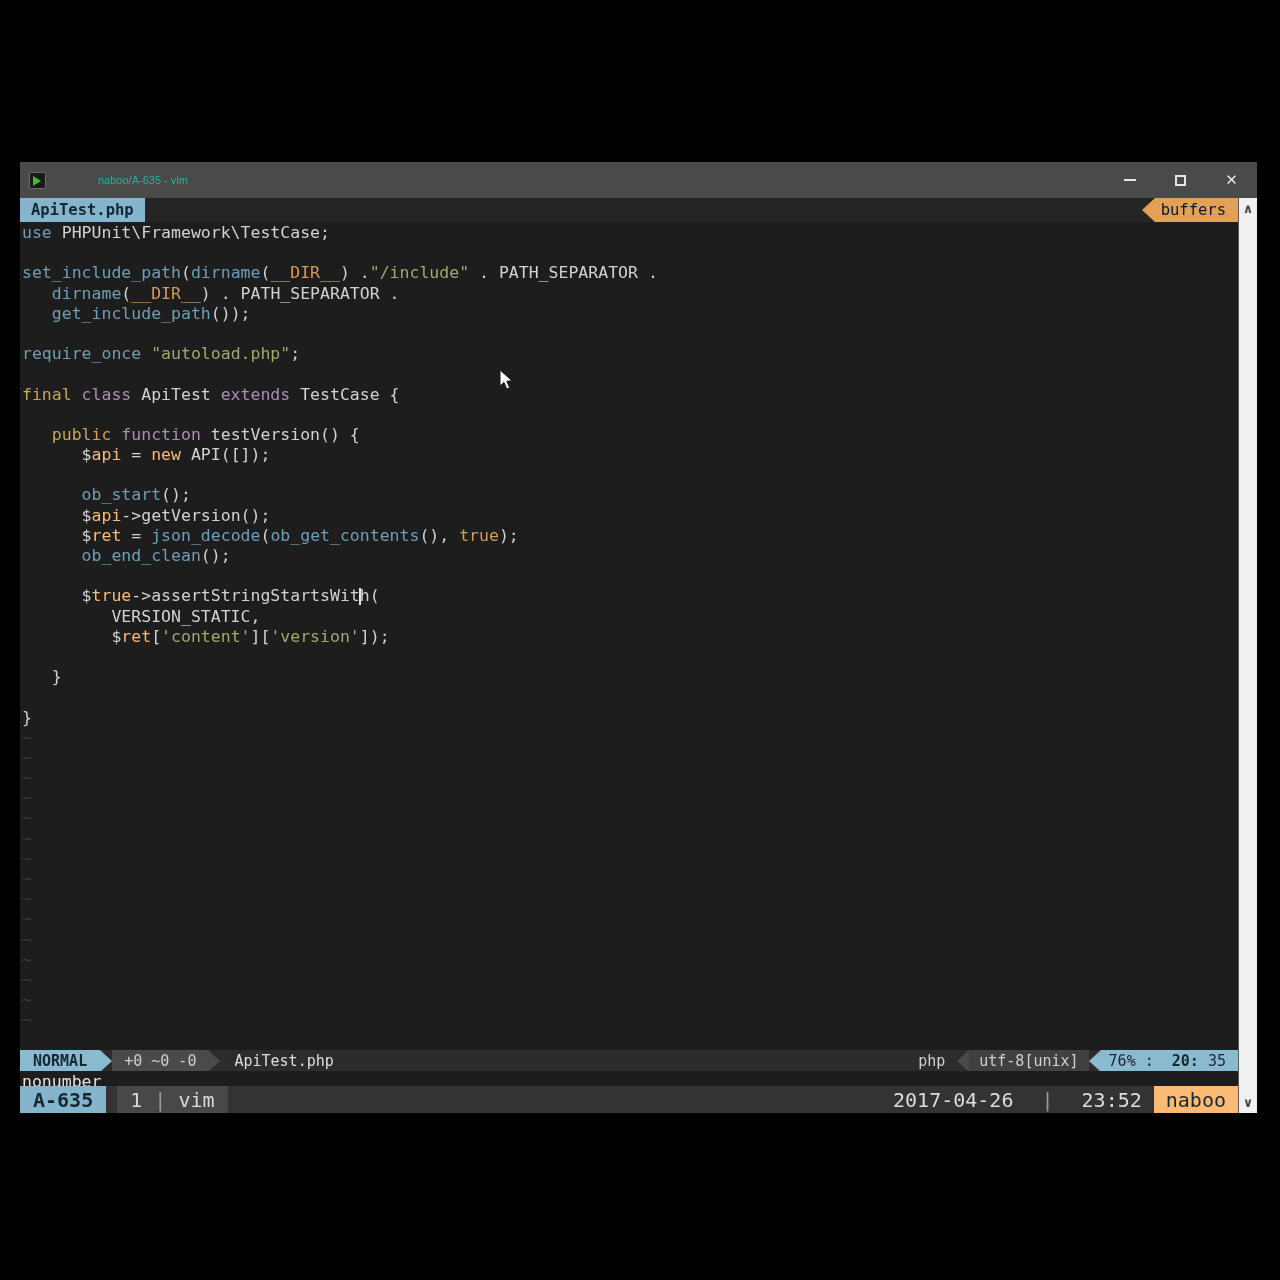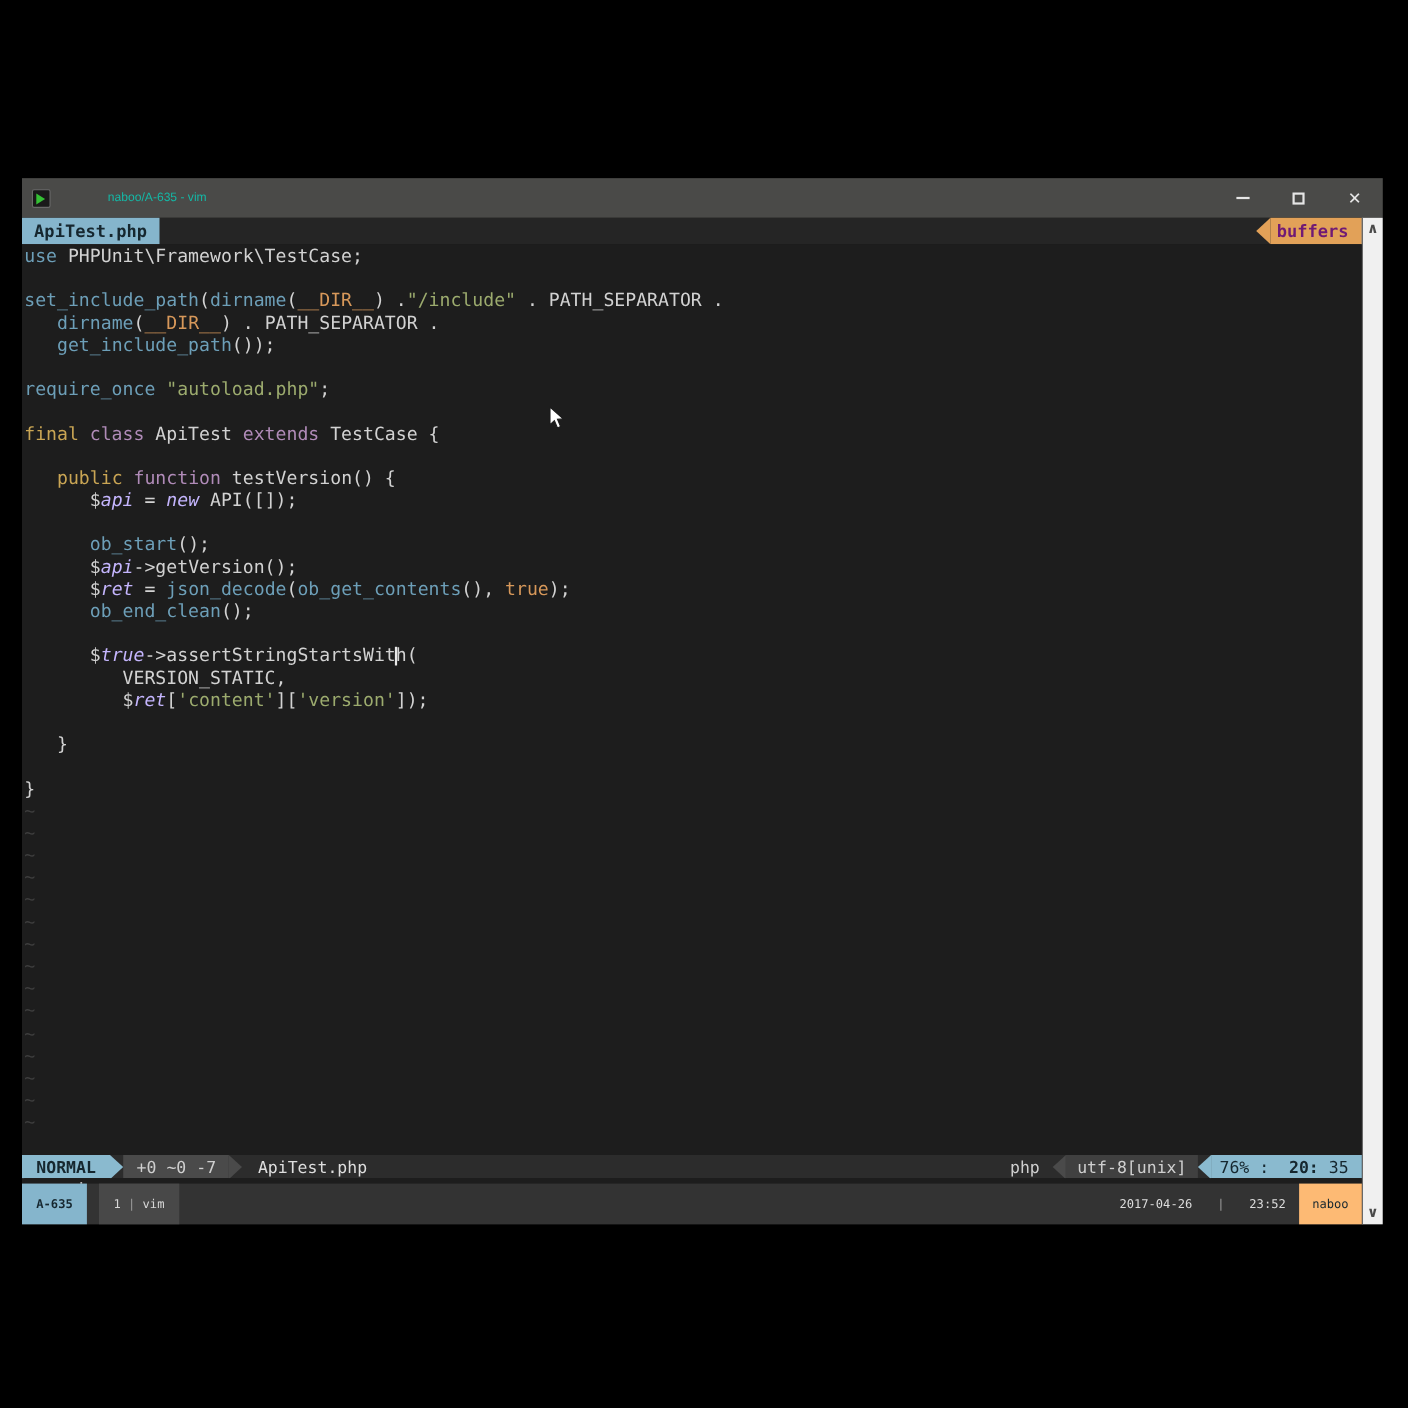--- a/index.html
+++ b/index.html
@@ -22,41 +22,41 @@
   .btn-max .glyph{width:11px;height:11px;border:2px solid #e6e6e6;}
   .btn-close .glyph{font-size:15px;line-height:15px;font-family:"DejaVu Sans",sans-serif;}
 
   
   #tabline{position:absolute;left:0;top:36px;right:19px;height:24px;background:#252525;}
   #tab-active{position:absolute;left:0;top:0;height:24px;background:#85b5cc;color:#16272f;
     font-size:15.5px;font-weight:bold;line-height:24px;padding:0 11px;}
   #buffers-tag{position:absolute;right:0;top:0;height:24px;display:flex;}
   #buffers-arrow{width:0;height:0;border-top:12px solid transparent;border-bottom:12px solid transparent;
     border-right:13px solid #e2a158;}
-  #buffers-label{background:#e2a158;color:#701a75;font-size:15.5px;font-weight:bold;line-height:24px;padding:0 12px 0 6px;}
+  #buffers-label{background:#e2a158;color:#0f172a;font-size:15.5px;font-weight:normal;line-height:24px;padding:0 12px 0 6px;}
 
   
   #scrollbar{position:absolute;top:36px;right:0;bottom:0;width:19px;background:#f0f0f0;border-left:1px solid #5a5a5a;}
   .scroll-arrow{position:absolute;left:0;width:100%;height:20px;color:#4a4a4a;font-size:13px;
     display:flex;align-items:center;justify-content:center;font-family:"DejaVu Sans",sans-serif;font-weight:bold;}
   #scroll-up{top:0;}
   #scroll-down{bottom:1px;}
 
   
   #editor{position:absolute;left:0;top:60px;right:19px;height:828px;background:#1d1d1d;overflow:hidden;}
   #code-lines{padding:1px 0 0 2px;font-size:16.5px;line-height:20.2px;}
   .code-line{white-space:pre;height:20.2px;color:#d2d2d2;}
   .c-fg{color:#d2d2d2;}
   .c-phptag{color:#c96b4c;}
   .c-kw{color:#6d9fb8;}
   .c-fn{color:#6d9fb8;}
   .c-kwp{color:#b08bb8;}
   .c-kw2{color:#c9a554;}
   .c-const{color:#d7985a;}
-  .c-var{color:#c4b5fd;font-style:italic;}
+  .c-var{color:#fdba74;}
   .c-str{color:#9cab6e;}
   .c-tilde{color:#3e3e3e;}
   .vim-cursor{display:inline-block;width:2px;height:17px;background:#e8e8e8;vertical-align:text-bottom;margin:0 -1px;}
 
   
   #airline{position:absolute;left:0;right:19px;bottom:42px;height:21px;background:#2c2c2c;
     display:flex;align-items:stretch;font-size:15px;}
   .seg{display:flex;align-items:center;white-space:pre;}
   #seg-mode{background:#8abacf;color:#16272f;font-weight:bold;padding:0 13px;}
   .arrow-r-blue{width:0;height:0;border-top:11px solid transparent;border-bottom:11px solid transparent;border-left:12px solid #8abacf;}
@@ -69,22 +69,22 @@
   #seg-enc{background:#404040;color:#cfcfcf;padding:0 10px;}
   .arrow-l-blue{width:0;height:0;border-top:11px solid transparent;border-bottom:11px solid transparent;border-right:12px solid #8abacf;}
   #seg-pos{background:#8abacf;color:#16272f;padding:0 12px 0 8px;}
   #seg-pos .b{font-weight:bold;}
 
   
   #msgline{position:absolute;left:2px;right:19px;bottom:21px;height:21px;background:#1d1d1d;
     color:#e3e3e3;font-size:16.5px;line-height:21px;margin-top:28px;}
 
   
-  #tmuxbar{position:absolute;left:0;right:19px;bottom:0;height:37px;background:#333333;
-    display:flex;align-items:stretch;font-size:11px;}
+  #tmuxbar{position:absolute;left:0;right:19px;bottom:0;height:27px;background:#333333;
+    display:flex;align-items:stretch;font-size:20px;}
   #tmux-session{background:#85b5cc;color:#16272f;font-weight:bold;display:flex;align-items:center;padding:0 13px;}
   #tmux-window{background:#484848;color:#d8d8d8;display:flex;align-items:center;padding:0 13px;margin-left:11px;white-space:pre;}
   #tmux-window .pipe{color:#9a9a9a;}
   #tmux-spacer{flex:1;}
   #tmux-clock{color:#dcdcdc;display:flex;align-items:center;white-space:pre;margin-right:12px;gap:16px;}
   #tmux-clock .pipe{color:#9a9a9a;}
   #tmux-host{background:#fdba74;color:#16272f;display:flex;align-items:center;padding:0 12px;}
 
   
   #mouse-pointer{position:absolute;left:479px;top:207px;width:15px;height:22px;}
@@ -166,21 +166,21 @@
         <div class="code-line c-tilde">~</div>
         <div class="code-line c-tilde">~</div>
         <div class="code-line c-tilde">~</div>
         <div class="code-line c-tilde">~</div>
       </div>
   </div>
 
   <div id="airline" class="mono">
     <div id="seg-mode" class="seg">NORMAL</div>
     <div class="arrow-r-blue"></div>
-    <div id="seg-changes" class="seg">+0 ~0 -7</div>
+    <div id="seg-changes" class="seg">+0 ~0 -0</div>
     <div class="arrow-r-gray"></div>
     <div id="seg-file" class="seg">ApiTest.php</div>
     <div id="airline-spacer"></div>
     <div id="seg-ft" class="seg">php</div>
     <div class="arrow-l-gray"></div>
     <div id="seg-enc" class="seg">utf-8[unix]</div>
     <div class="arrow-l-blue"></div>
     <div id="seg-pos" class="seg"><span>76% :</span><span class="b">&nbsp;&nbsp;</span><span class="b">20:</span><span> 35</span></div>
   </div>
 

